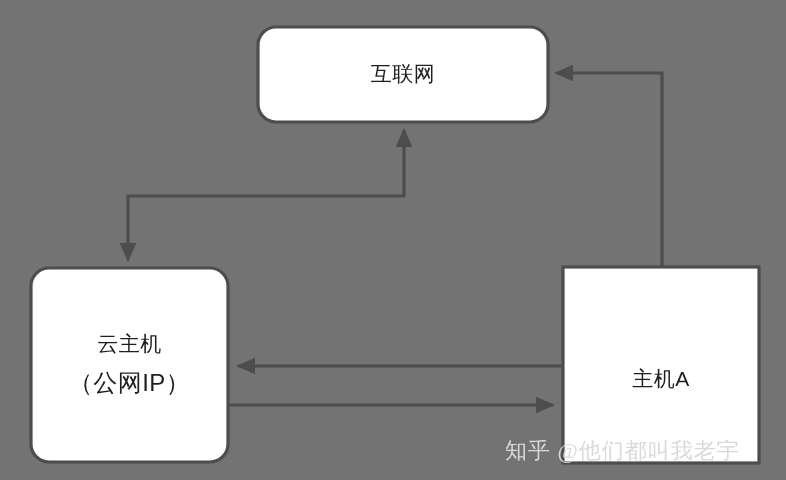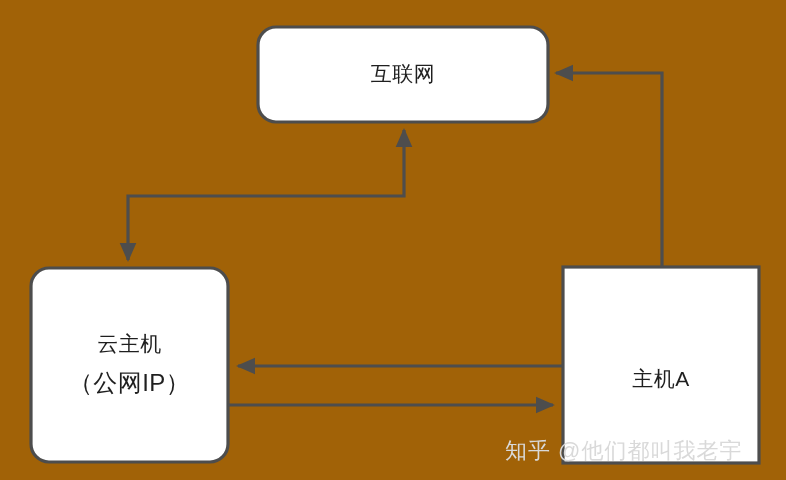--- a/index.html
+++ b/index.html
@@ -11,21 +11,21 @@
   body {
     width: 786px;
     height: 480px;
     font-family: "Liberation Sans", "DejaVu Sans", sans-serif;
     overflow: hidden;
   }
   #diagram-canvas {
     position: relative;
     width: 786px;
     height: 480px;
-    background: #a16207;
+    background: #737373;
   }
   #diagram-svg {
     position: absolute;
     top: 0;
     left: 0;
     width: 786px;
     height: 480px;
   }
   .node-label {
     position: absolute;
@@ -63,21 +63,21 @@
     height: 224px;
   }
   #watermark {
     position: absolute;
     left: 505px;
     top: 436px;
     color: #d9d9d9;
     font-size: 22px;
     letter-spacing: 1px;
     white-space: nowrap;
-    font-family: Liberation Sans, sans-serif;
+    font-family: Liberation Serif, serif;
   }
 </style>
 </head>
 <body>
 
 <div id="diagram-canvas">
 
   <svg id="diagram-svg" viewBox="0 0 786 480" xmlns="http://www.w3.org/2000/svg">
     <defs>
       <marker id="arrow-end" viewBox="0 0 10 10" refX="9" refY="5" markerWidth="6" markerHeight="6" orient="auto-start-reverse" markerUnits="strokeWidth">

